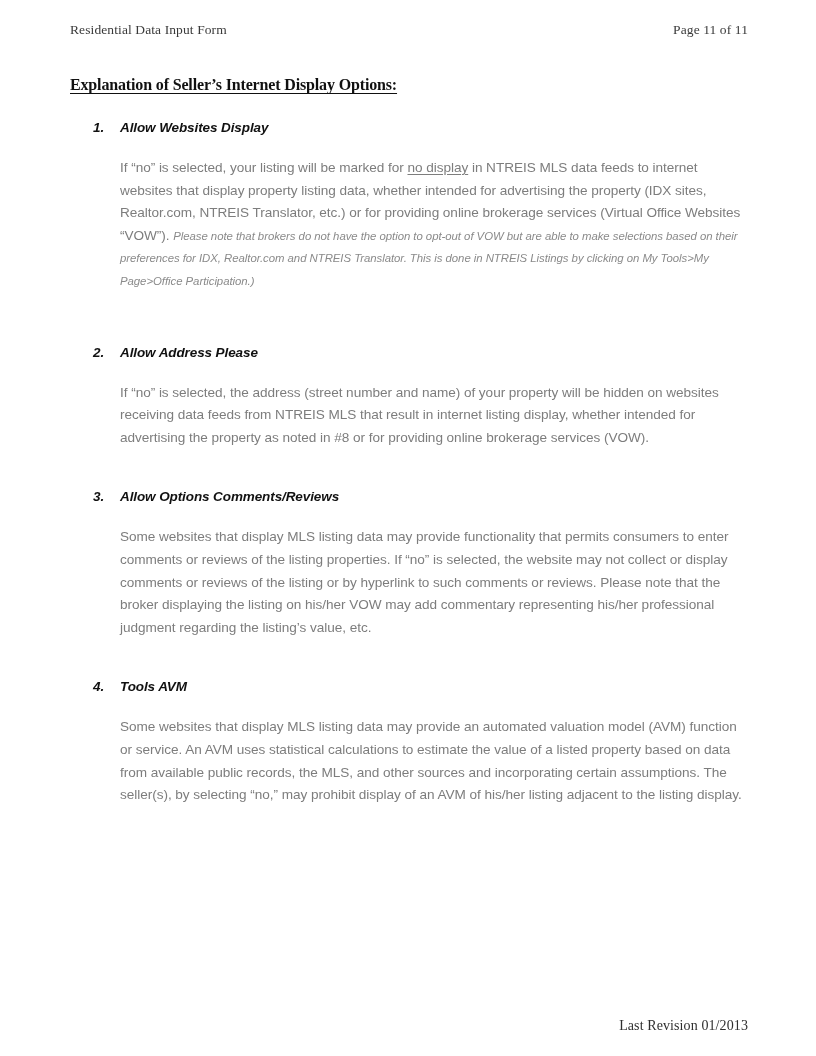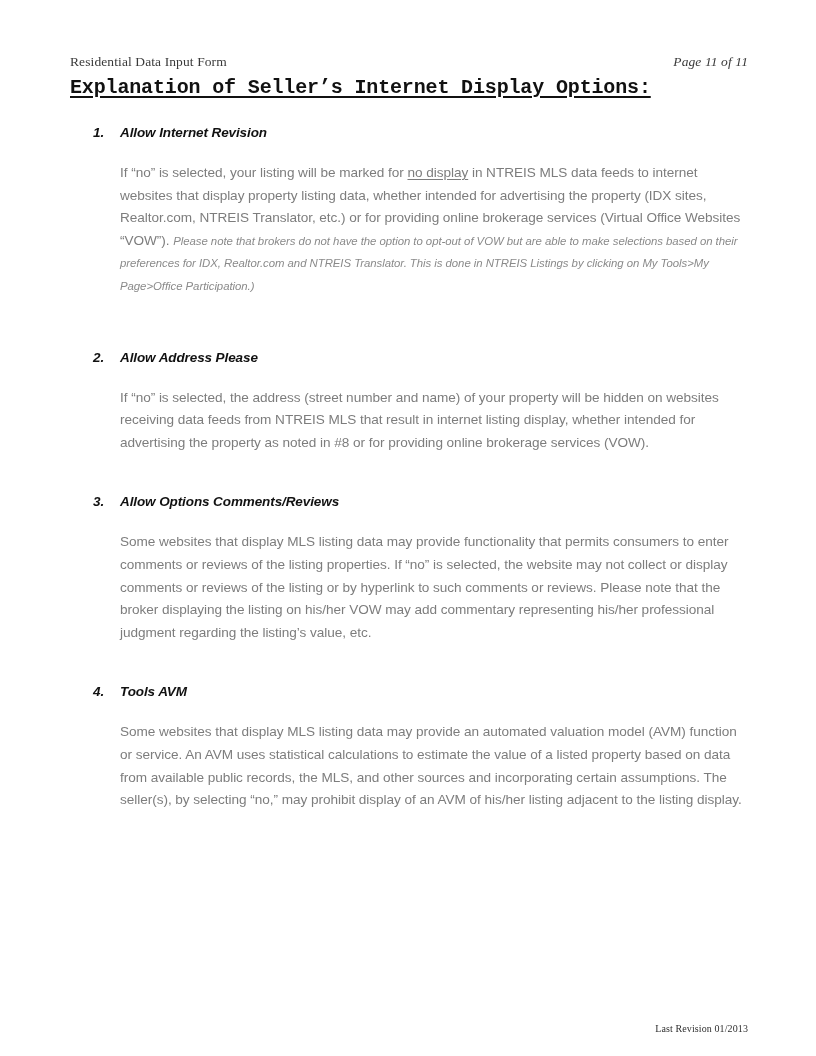--- a/index.html
+++ b/index.html
@@ -27,34 +27,34 @@
     left: 70px;
     right: 68px;
     display: flex;
     justify-content: space-between;
     align-items: baseline;
     font-family: "Liberation Serif", serif;
     font-size: 13.5px;
     color: #3a3a3a;
     letter-spacing: 0.1px;
   }
-  .doc-header .hdr-left { white-space: nowrap; margin-top: 32px; }
-  .doc-header .hdr-right { white-space: nowrap; font-style: italic; }
+  .doc-header .hdr-left { white-space: nowrap; }
+  .doc-header .hdr-right { white-space: nowrap; }
 
   
   .content {
     position: absolute;
     top: 76px;
     left: 70px;
     width: 676px;
   }
 
   .doc-title {
-    font-family: Liberation Mono, monospace;
-    font-size: 20px;
+    font-family: Liberation Serif, serif;
+    font-size: 16px;
     font-weight: bold;
     color: #111111;
     text-decoration: underline;
     text-underline-offset: 3px;
     letter-spacing: -0.15px;
     margin: 0 7px 26px 0;
     display: inline-block;
   }
 
   .item {
@@ -100,21 +100,21 @@
   .gap-3 { height: 40px; }
 
   
   .doc-footer {
     position: absolute;
     bottom: 22px;
     left: 74px;
     right: 68px;
     text-align: right;
     font-family: "Liberation Serif", serif;
-    font-size: 10px;
+    font-size: 14px;
     color: #2f2f2f;
     letter-spacing: 0.1px;
   }
 </style>
 </head>
 <body>
 
 <div class="page">
 
   <div class="doc-header">
@@ -123,21 +123,21 @@
   </div>
 
   <div class="content">
 
     <div class="doc-title">Explanation of Seller’s Internet Display Options:</div>
 
     
     <div class="item">
       <div class="item-heading">
         <span class="num">1.</span>
-        <span>Allow Internet Revision</span>
+        <span>Allow Websites Display</span>
       </div>
       <div class="item-body">
         <span>If “no” is selected, your listing will be marked for </span><span class="u">no display</span><span> in NTREIS MLS data feeds to internet websites that display property listing data, whether intended for advertising the property (IDX sites, Realtor.com, NTREIS Translator, etc.) or for providing online brokerage services (Virtual Office Websites “VOW”). </span><span class="note">Please note that brokers do not have the option to opt-out of VOW but are able to make selections based on their preferences for IDX, Realtor.com and NTREIS Translator. This is done in NTREIS Listings by clicking on My Tools&gt;My Page&gt;Office Participation.)</span>
       </div>
     </div>
 
     <div class="gap-1"></div>
 
     
     <div class="item">

